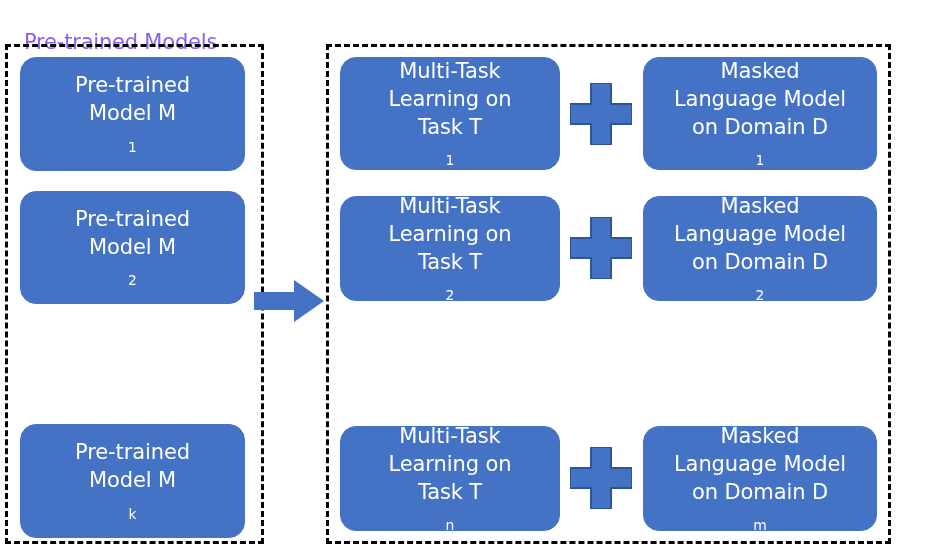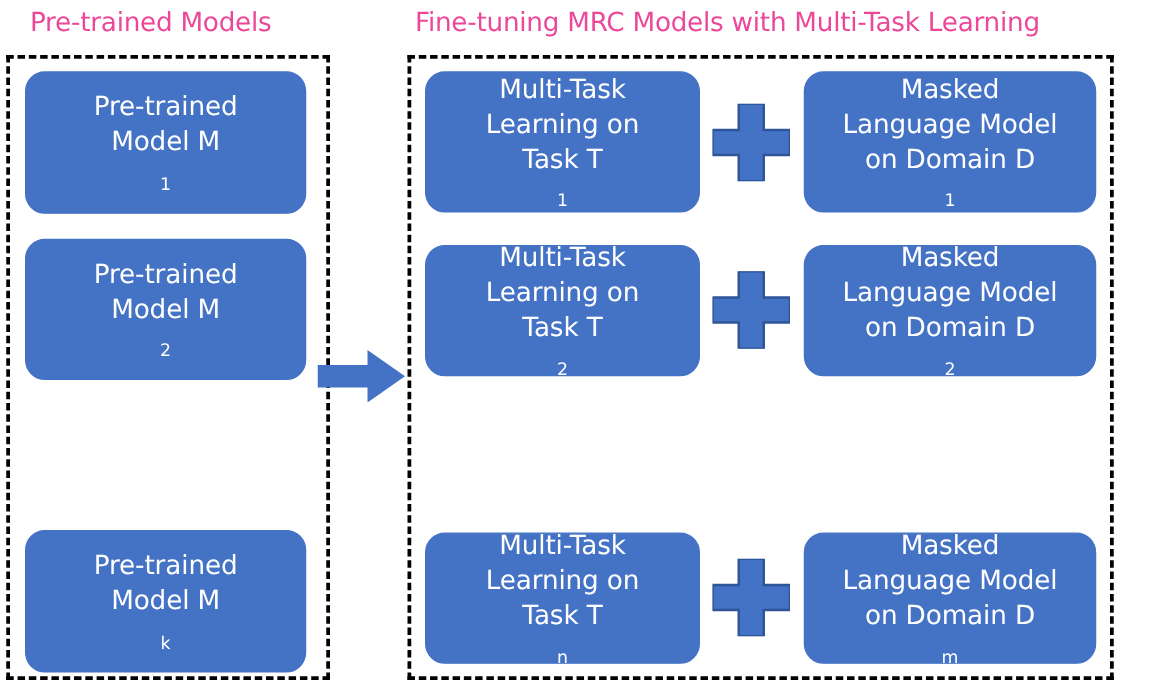--- a/index.html
+++ b/index.html
@@ -13,24 +13,25 @@
     height: 550px;
     background: #ffffff;
     font-family: "DejaVu Sans", sans-serif;
     overflow: hidden;
   }
 
   
   .panel-title {
     position: absolute;
     font-size: 21px;
-    color: #ec4899;
+    color: #8b5cf6;
     white-space: nowrap;
     letter-spacing: -0.2px;
     line-height: 1;
+    margin-top: 24px;
   }
   #title-left  { left: 24px;  top: 8px; }
   #title-right { left: 332px; top: 8px; }
 
   
   .dashed-frame {
     position: absolute;
     border: 3px dashed #000000;
     box-sizing: border-box;
     background: transparent;
@@ -98,21 +99,20 @@
     height: 42px;
   }
 </style>
 </head>
 <body>
 
 <div id="canvas">
 
   <div class="panel-title" id="title-left">Pre-trained Models</div>
 
-  <div class="panel-title" id="title-right">Fine-tuning MRC Models with Multi-Task Learning</div>
 
   <div class="dashed-frame" id="frame-left"></div>
 
   <div class="dashed-frame" id="frame-right"></div>
 
   <div class="node" id="node-m1">
     <div>
       <span>Pre-trained</span>
       <span><span>Model M</span><sub>1</sub></span>
     </div>

